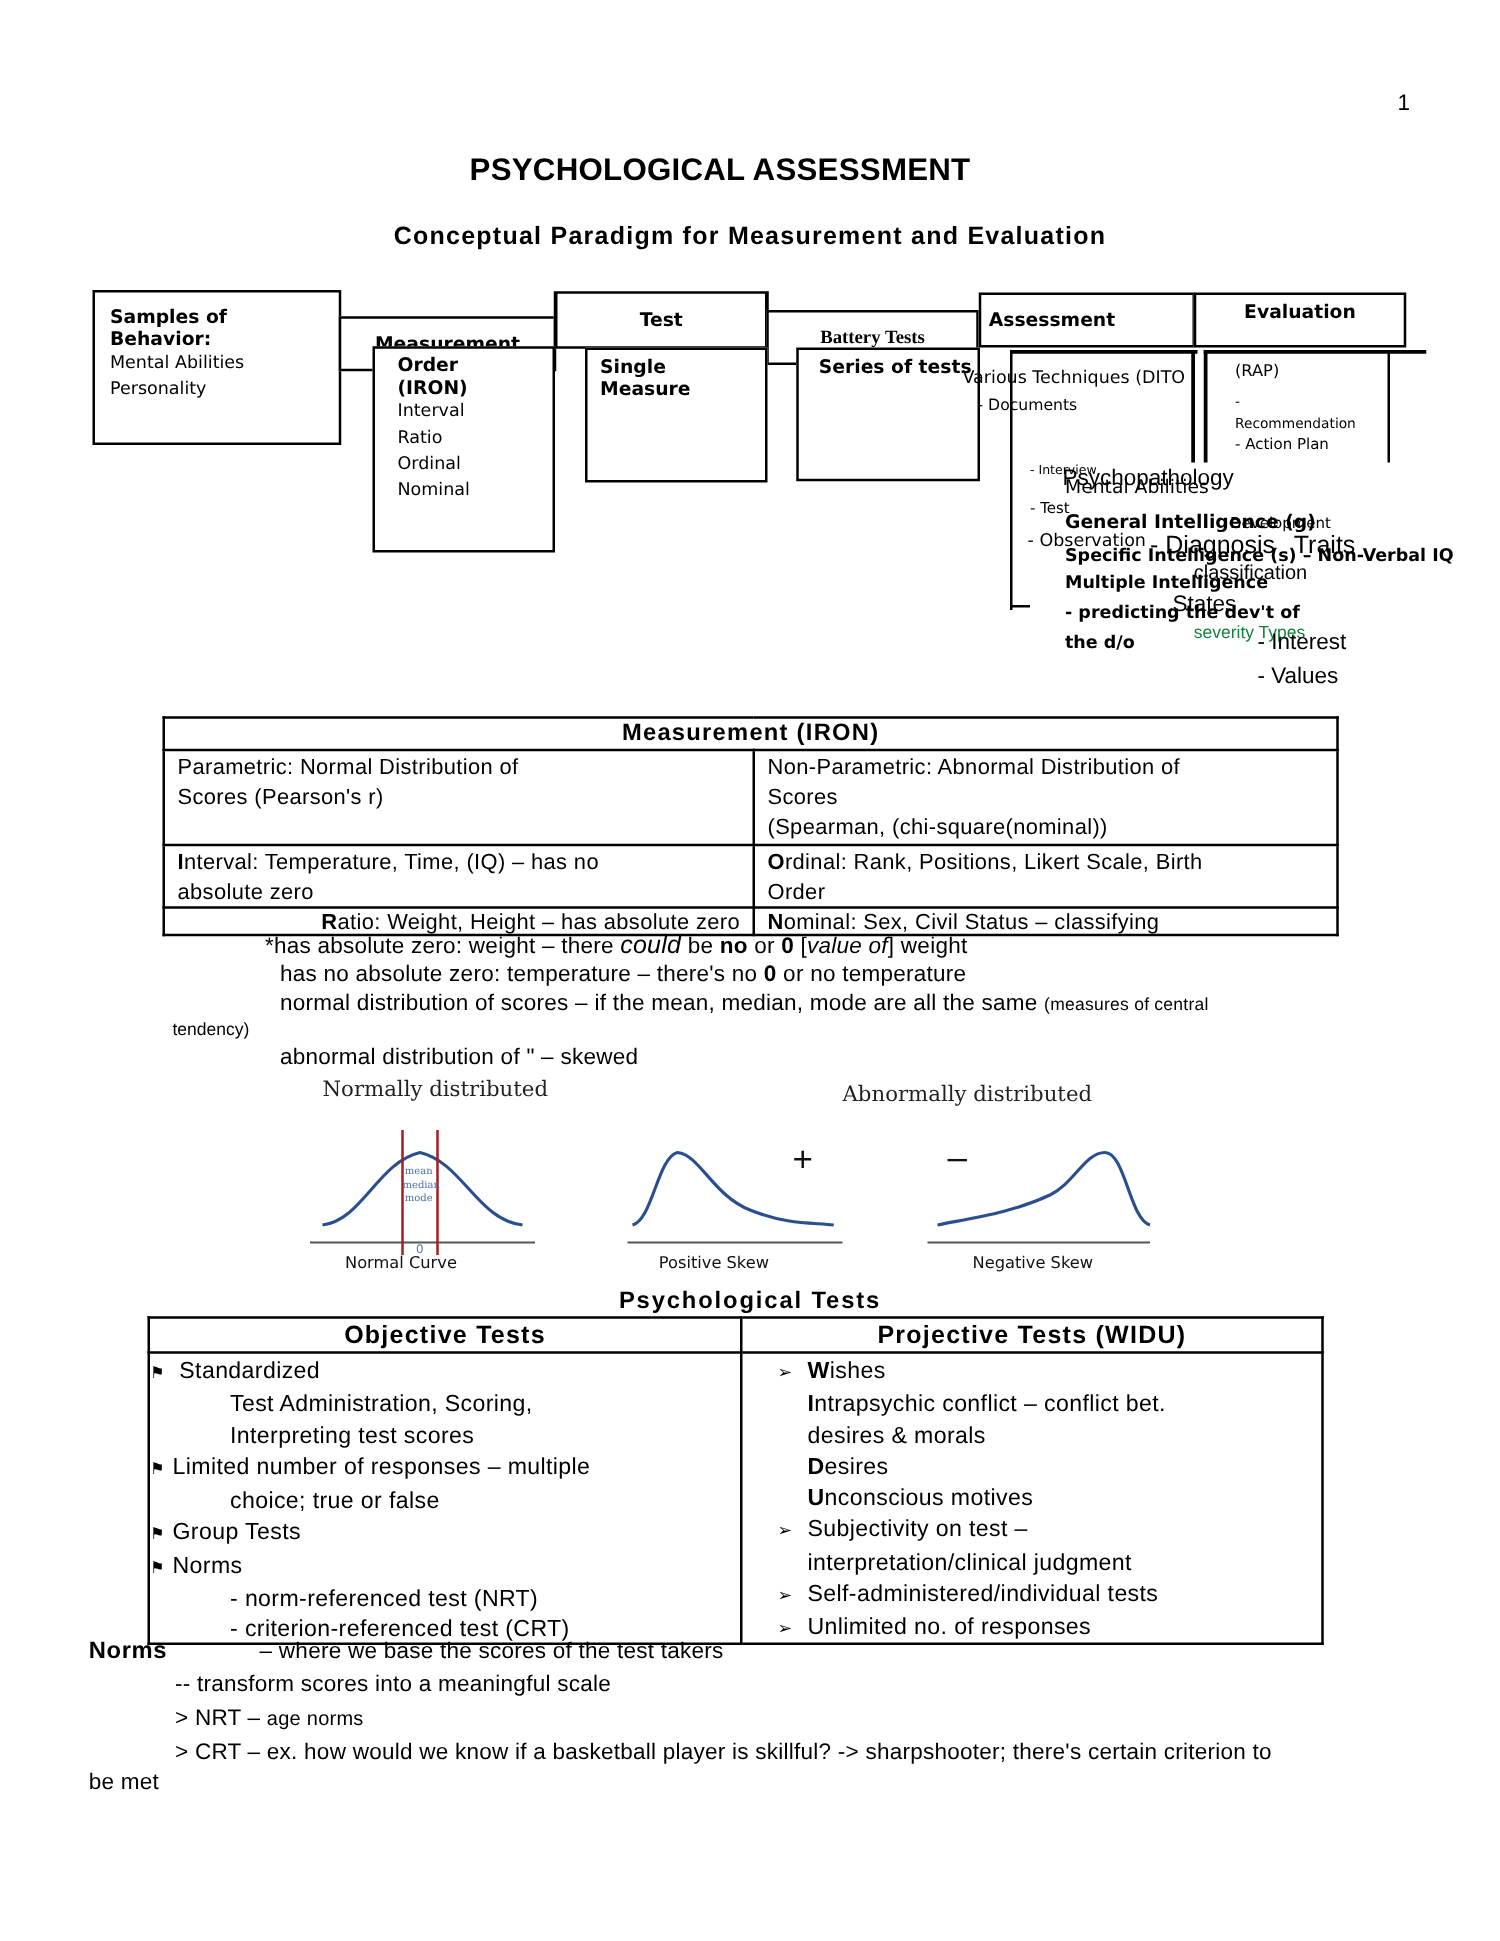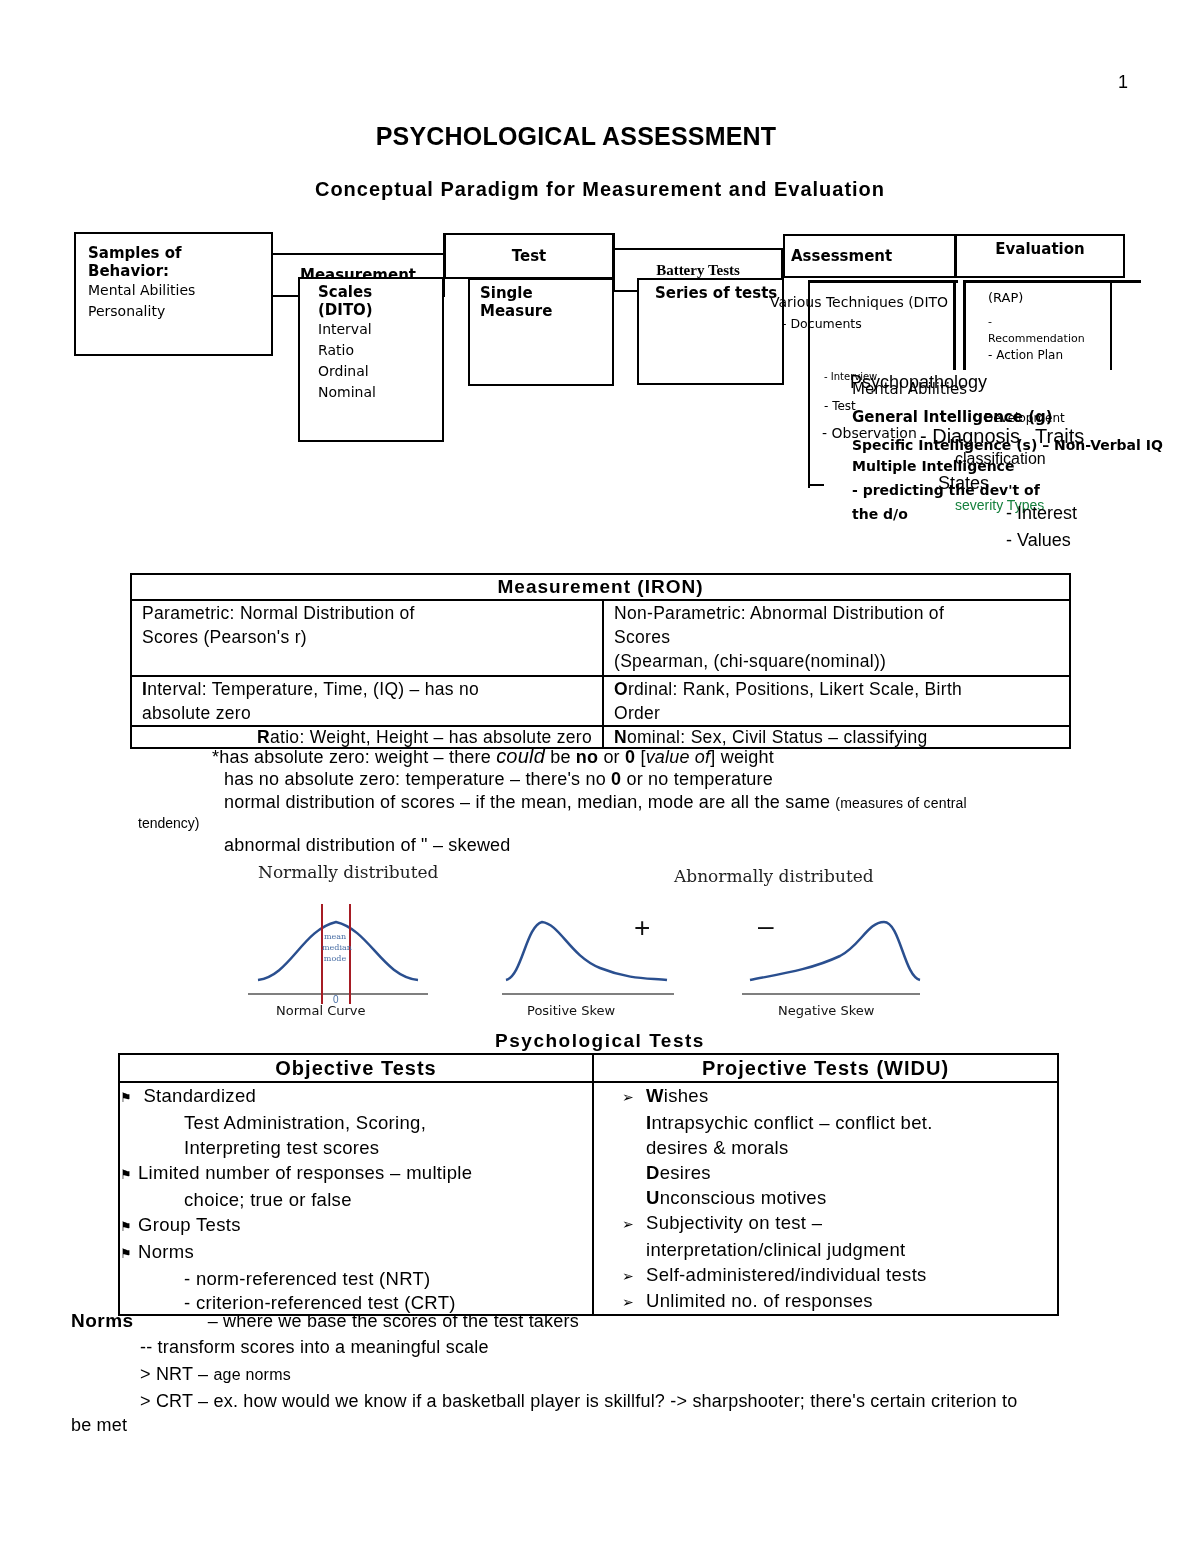--- a/index.html
+++ b/index.html
@@ -52,21 +52,21 @@
     <div class="small">Personality</div>
   </div>
 
   <div class="box cal hdr" style="left:271px;top:233px;width:174px;height:44px;line-height:40px;margin-top:20px;">Measurement</div>
   <div class="box cal hdr" style="left:443px;top:233px;width:172px;height:46px;line-height:42px;border-width:2px 3px;">Test</div>
   <div class="box cal hdr" style="left:613px;top:248px;width:170px;height:44px;line-height:40px;font-family:Liberation Serif, serif;">Battery Tests</div>
   <div class="box cal hdr" style="left:783px;top:234px;width:173px;height:44px;line-height:40px;text-align:left;padding-left:6px;"><span>Assessment</span></div>
   <div class="box cal hdr" style="left:955px;top:234px;width:170px;height:44px;line-height:26px;">Evaluation</div>
 
   <div class="box cal" style="left:298px;top:277px;width:146px;height:165px;padding:4px 18px;">
-    <div style="font-weight:bold;font-size:15px;">Scales (DITO)</div>
+    <div style="font-weight:bold;font-size:15px;">Order (IRON)</div>
     <div class="small">Interval</div>
     <div class="small">Ratio</div>
     <div class="small">Ordinal</div>
     <div class="small">Nominal</div>
   </div>
   <div class="box cal" style="left:468px;top:278px;width:146px;height:108px;padding:4px 10px;">
     <div style="font-weight:bold;font-size:15px;">Single Measure</div>
   </div>
   <div class="box cal" style="left:637px;top:278px;width:147px;height:107px;padding:4px 16px;">
     <div style="font-weight:bold;font-size:15px;white-space:nowrap;">Series of tests</div>

